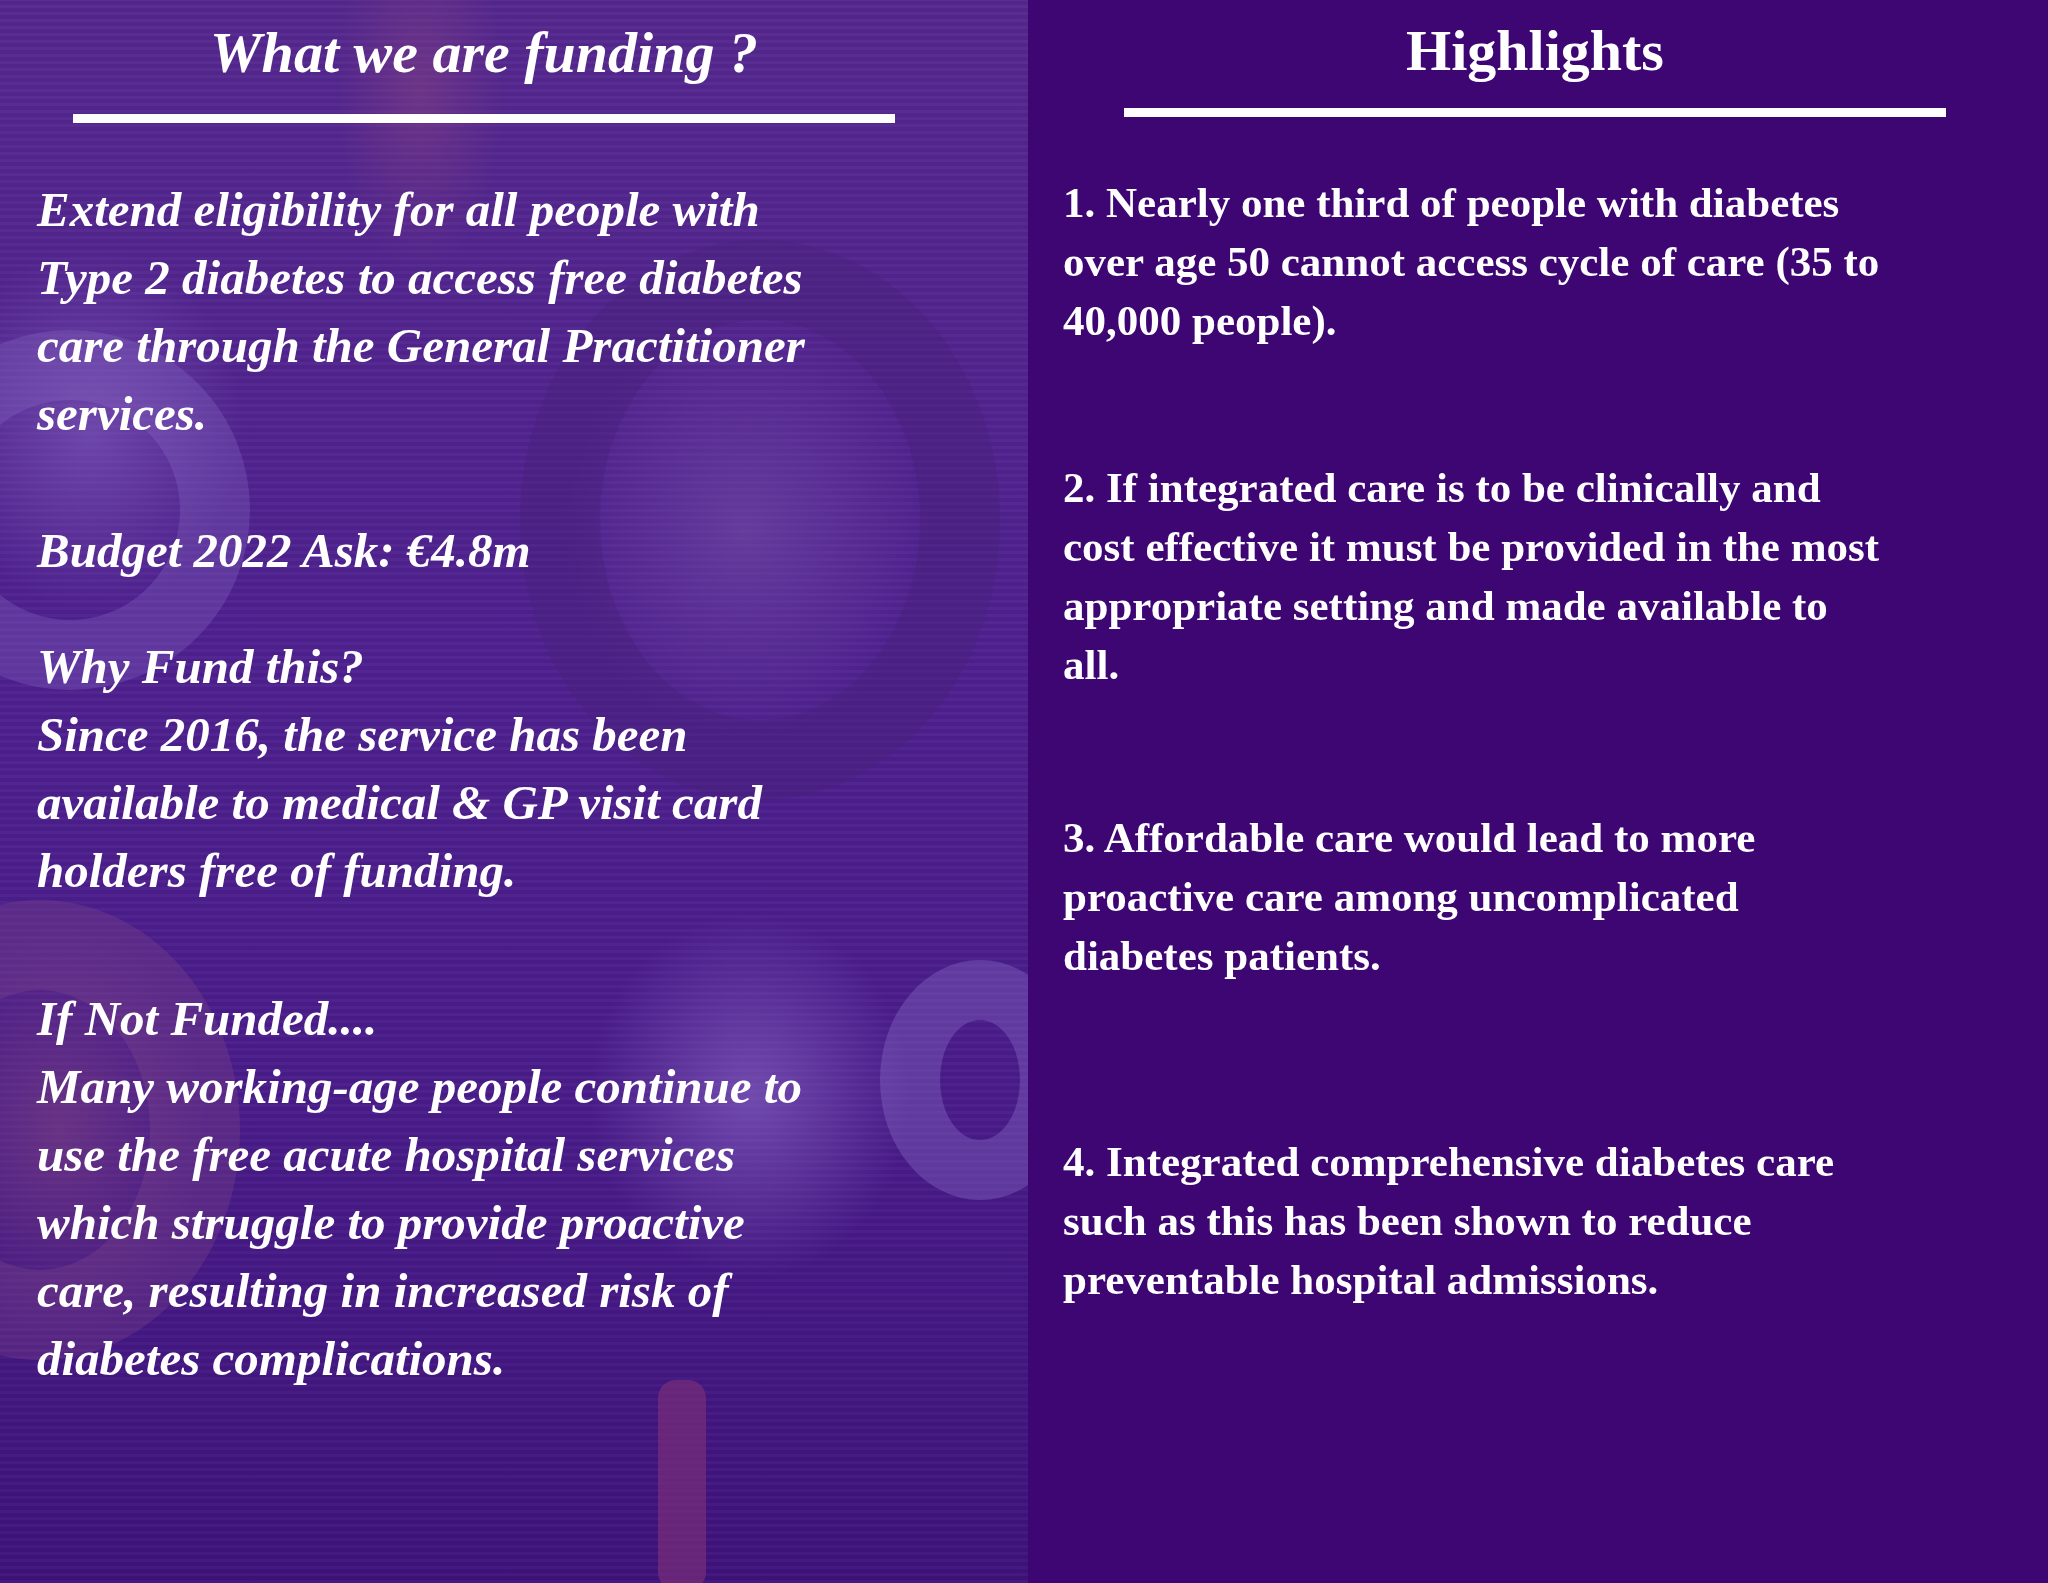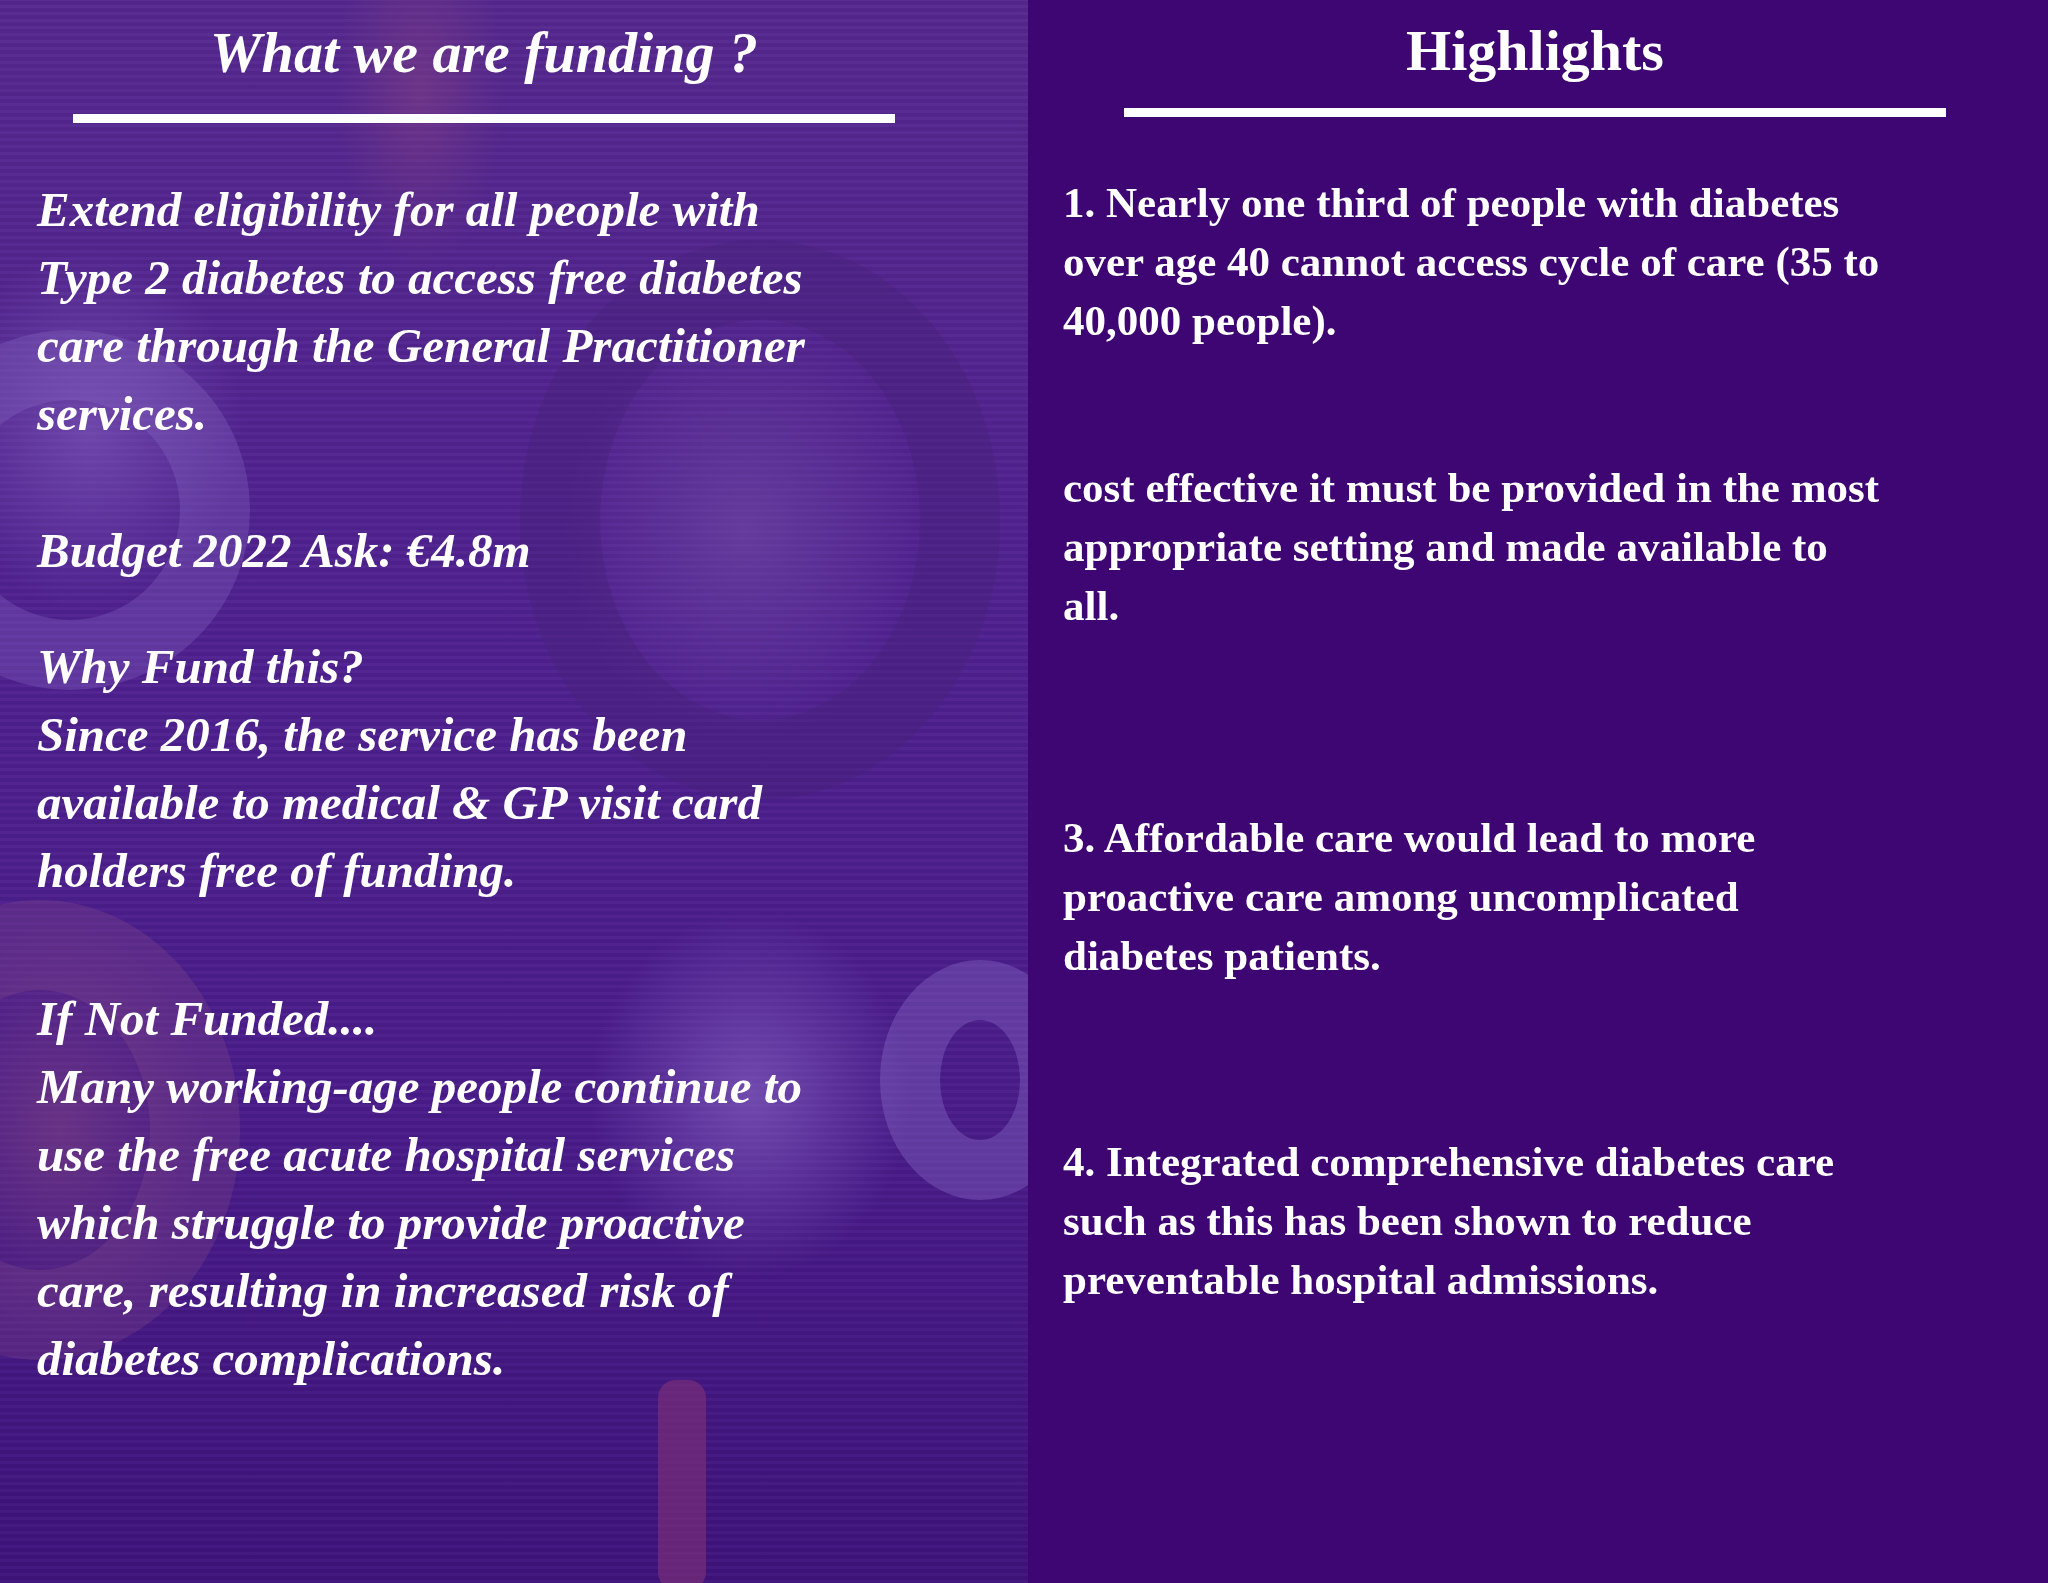--- a/index.html
+++ b/index.html
@@ -96,25 +96,26 @@
   <p>which struggle to provide proactive</p>
   <p>care, resulting in increased risk of</p>
   <p>diabetes complications.</p>
 </div>
 
 <div class="section-title right-title">Highlights</div>
 <div class="rule right-rule"></div>
 
 <div class="right-body" style="top:173px;">
   <p>1. Nearly one third of people with diabetes</p>
-  <p>over age 40 cannot access cycle of care (35 to</p>
+  <p>over age 50 cannot access cycle of care (35 to</p>
   <p>40,000 people).</p>
 </div>
 
 <div class="right-body" style="top:458px;">
+  <p>2. If integrated care is to be clinically and</p>
   <p>cost effective it must be provided in the most</p>
   <p>appropriate setting and made available to</p>
   <p>all.</p>
 </div>
 
 <div class="right-body" style="top:808px;">
   <p>3. Affordable care would lead to more</p>
   <p>proactive care among uncomplicated</p>
   <p>diabetes patients.</p>
 </div>

